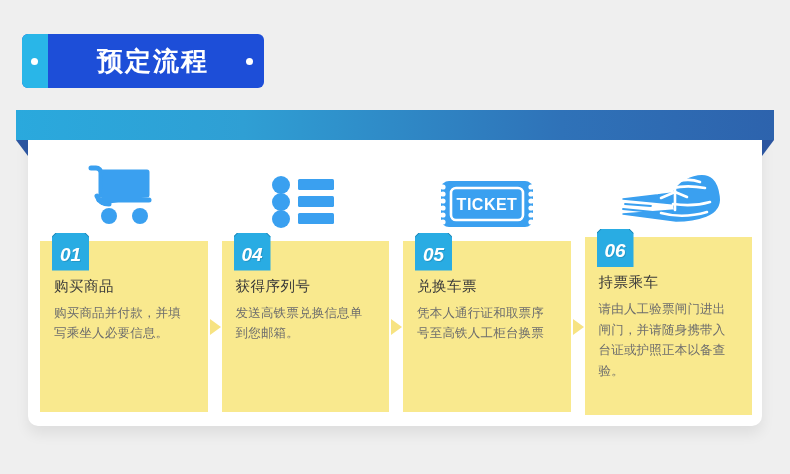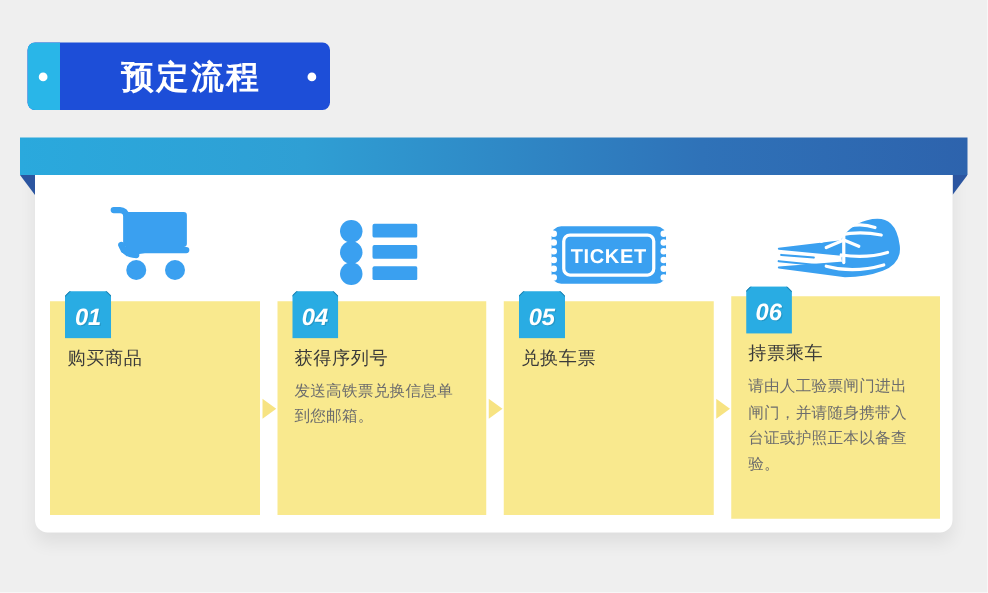--- a/index.html
+++ b/index.html
@@ -285,33 +285,35 @@
     </svg>
   </div>
 
 </div>
 
 <div id="steps-row">
 
   <div class="step-card">
     <div class="step-badge">01</div>
     <div class="step-title">购买商品</div>
+    <div class="step-desc">购买商品并付款，并填写乘坐人必要信息。</div>
     <div class="step-arrow"></div>
   </div>
 
   <div class="step-card">
     <div class="step-badge">04</div>
     <div class="step-title">获得序列号</div>
     <div class="step-desc">发送高铁票兑换信息单到您邮箱。</div>
     <div class="step-arrow"></div>
   </div>
 
   <div class="step-card">
     <div class="step-badge">05</div>
     <div class="step-title">兑换车票</div>
+    <div class="step-desc">凭本人通行证和取票序号至高铁人工柜台换票</div>
     <div class="step-arrow"></div>
   </div>
 
   <div class="step-card tall">
     <div class="step-badge">06</div>
     <div class="step-title">持票乘车</div>
     <div class="step-desc">请由人工验票闸门进出闸门，并请随身携带入台证或护照正本以备查验。</div>
   </div>
 
 </div>

